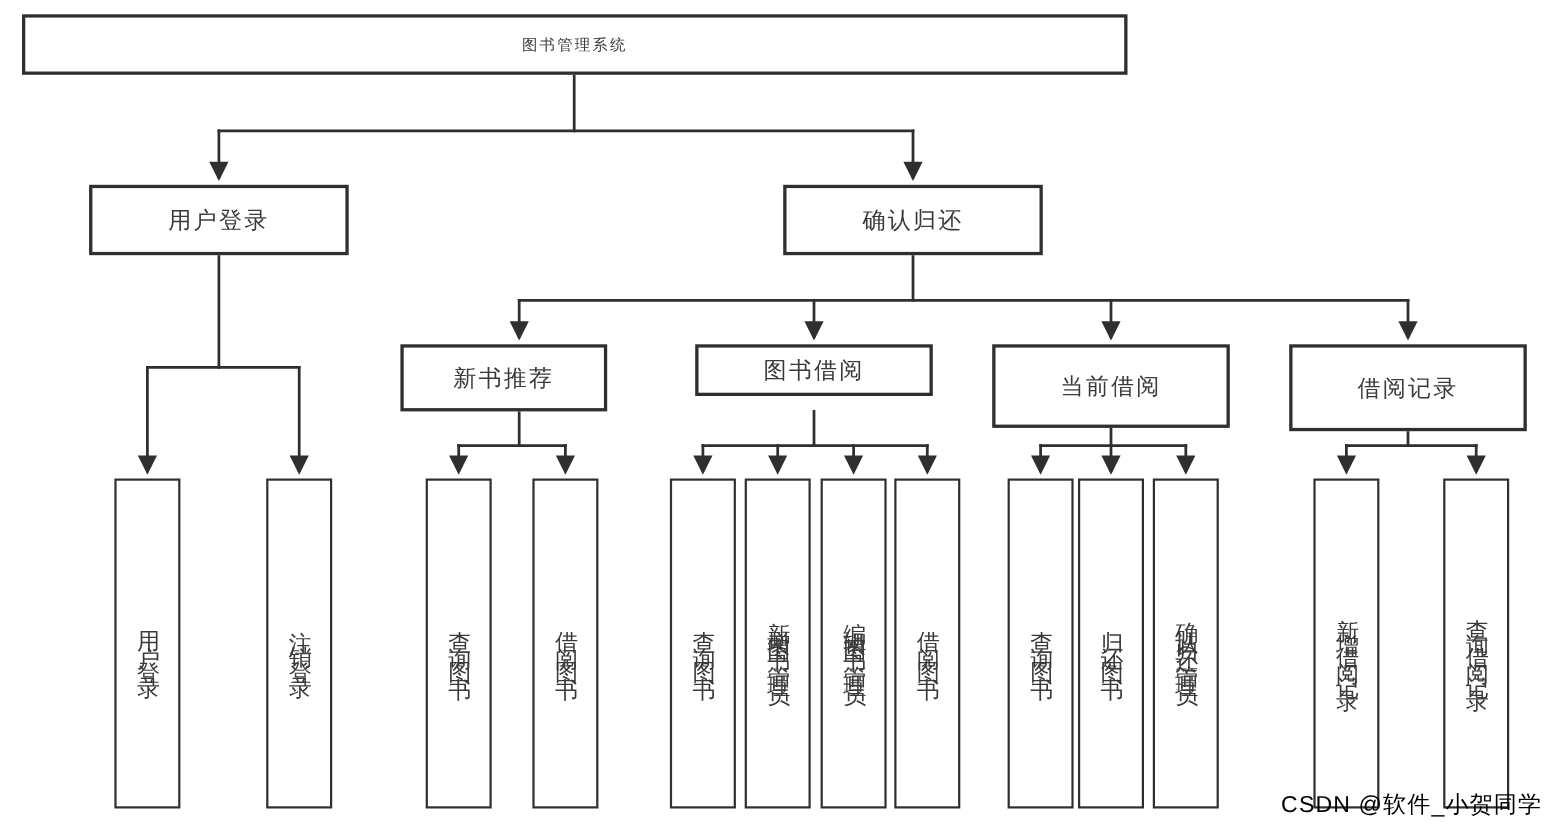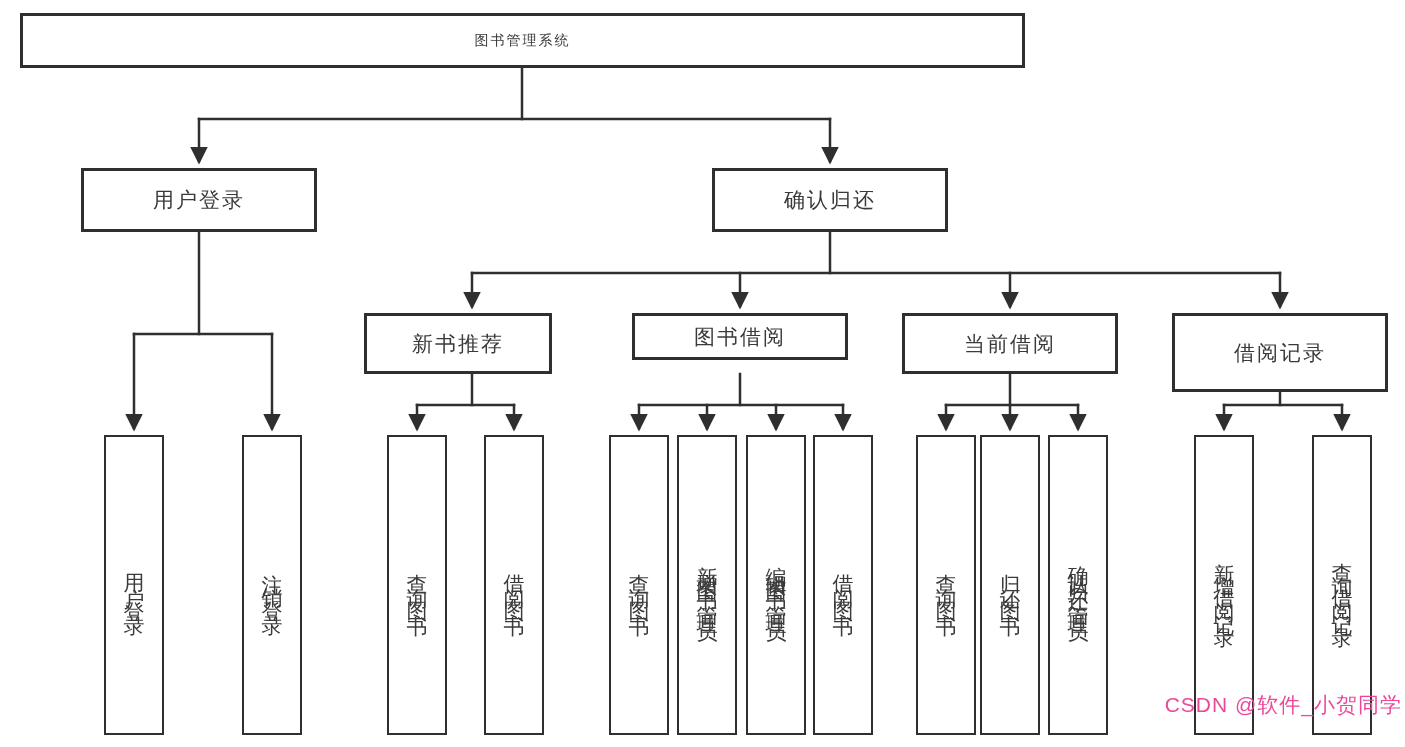--- a/index.html
+++ b/index.html
@@ -53,23 +53,23 @@
     width: 60px;
     top: 435px;
     height: 300px;
   }
   .ls4 { letter-spacing: 14px; }
   .ls6 { letter-spacing: 13px; }
   .ls9 { letter-spacing: 8px; }
   #watermark {
     position: absolute;
     right: 3px;
-    top: 691px;
+    top: 717px;
     font-size: 21px;
-    color: #ec4899;
+    color: #000000;
     letter-spacing: 1px;
   }
 </style>
 </head>
 <body>
 
 <div id="stage">
 
   <svg id="connectors" viewBox="0 0 1405 747" xmlns="http://www.w3.org/2000/svg">
     <defs>
@@ -121,21 +121,21 @@
     </g>
   </svg>
 
   <div class="node root" style="left:20px; top:13px; width:1005px; height:55px;">图书管理系统</div>
 
   <div class="node" style="left:81px; top:168px; width:236px; height:64px;">用户登录</div>
   <div class="node" style="left:712px; top:168px; width:236px; height:64px;">确认归还</div>
 
   <div class="node" style="left:364px; top:313px; width:188px; height:61px;">新书推荐</div>
   <div class="node" style="left:632px; top:313px; width:216px; height:47px;">图书借阅</div>
-  <div class="node" style="left:902px; top:313px; width:216px; height:61px;">当前借阅</div>
+  <div class="node" style="left:902px; top:313px; width:216px; height:76px;">当前借阅</div>
   <div class="node" style="left:1172px; top:313px; width:216px; height:79px;">借阅记录</div>
 
   <div class="leaf ls4" style="left:104px;">用户登录</div>
   <div class="leaf ls4" style="left:242px;">注销登录</div>
   <div class="leaf ls4" style="left:387px;">查询图书</div>
   <div class="leaf ls4" style="left:484px;">借阅图书</div>
   <div class="leaf ls4" style="left:609px;">查询图书</div>
   <div class="leaf ls9" style="left:677px;">新增图书（管理员）</div>
   <div class="leaf ls9" style="left:746px;">编辑图书（管理员）</div>
   <div class="leaf ls4" style="left:813px;">借阅图书</div>

